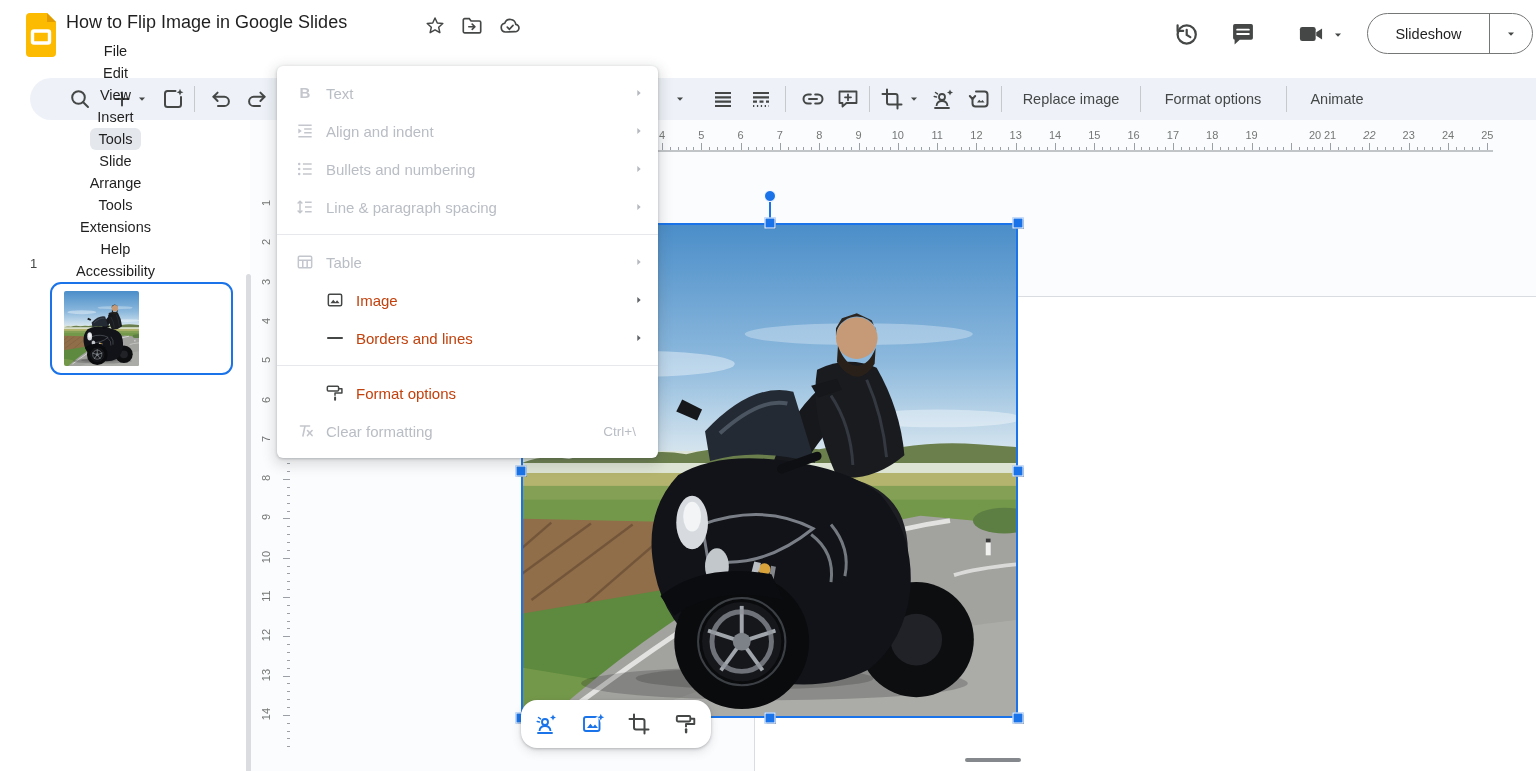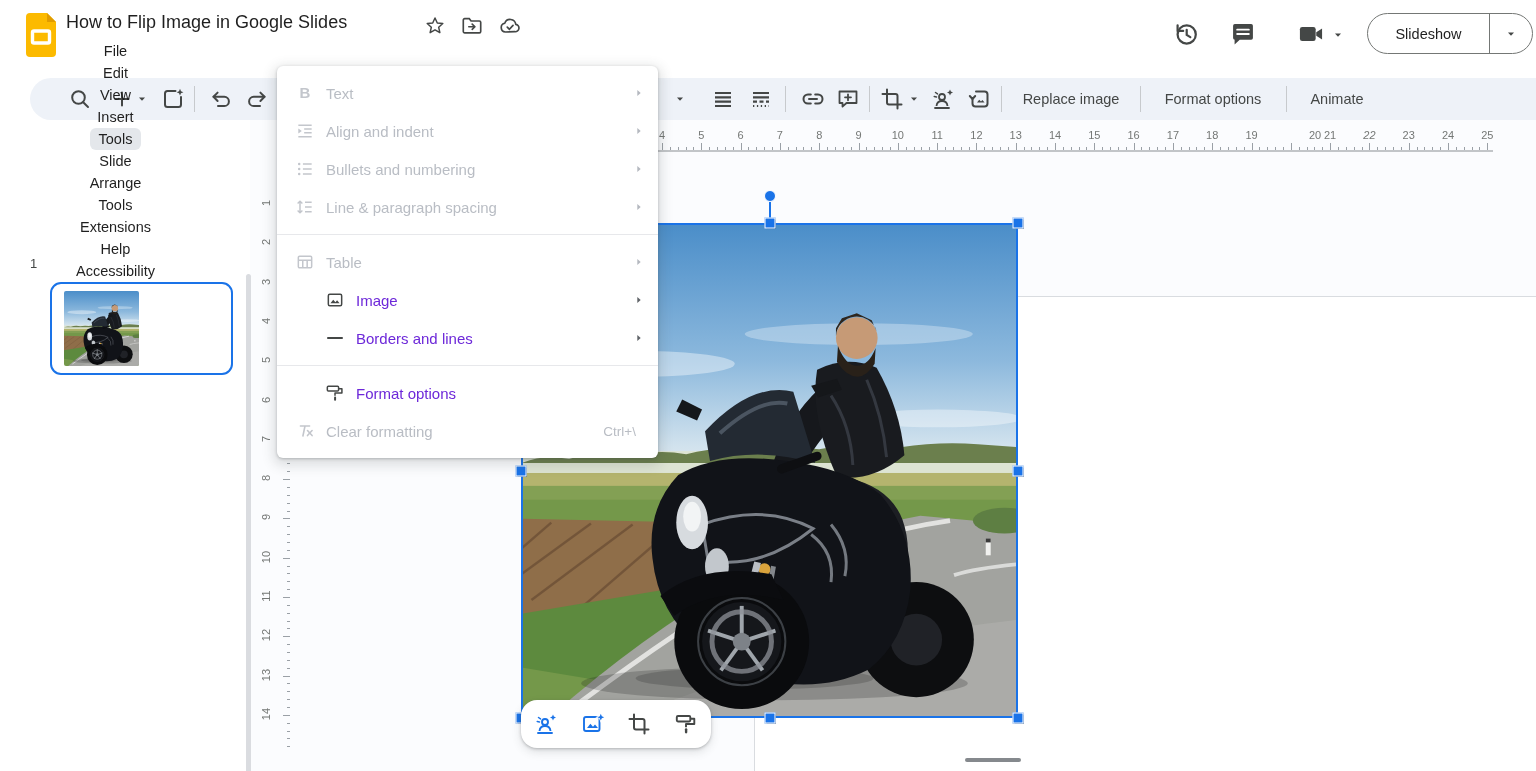--- a/index.html
+++ b/index.html
@@ -68,21 +68,21 @@
   .fti { width:24px; height:24px; }
   .fti.blue { color:#1a73e8; } .fti.gray { color:#444746; }
 
   #hscroll-stub { position:absolute; left:965px; top:758px; width:56px; height:4px; background:#85898d; border-radius:2px; }
 
   
   #format-menu { position:absolute; left:277px; top:66px; width:381px; background:#fff; border-radius:6px;
      box-shadow:0 1px 3px rgba(60,64,67,.3),0 4px 12px 4px rgba(60,64,67,.15); padding:8px 0; z-index:100; }
   .fm-row { height:38px; display:flex; align-items:center; padding-left:18px; font-size:15px; }
   .fm-ic { width:20px; height:20px; margin-right:11px; flex:none; display:flex; align-items:center; justify-content:center; }
-  .fm-row.on  { color:#6d28d9;padding-left:48px; } .fm-row.on  .fm-ic { color:#444746; }
+  .fm-row.on  { color:#c2410c;padding-left:48px; } .fm-row.on  .fm-ic { color:#444746; }
   .fm-row.off { color:#b9bdc4; } .fm-row.off .fm-ic { color:#c3c6cc; }
   .fm-arrow { margin-left:auto; margin-right:14px; width:10px; height:10px; }
   .fm-row.on .fm-arrow { color:#5f6368; } .fm-row.off .fm-arrow { color:#b4b8bf; }
   .fm-short { margin-left:auto; margin-right:22px; font-size:13.5px; color:#b9bdc4; }
   .fm-div { height:1px; background:#e7e8eb; margin:8px 0; }
   .boldB { font-weight:bold; font-size:15px; line-height:20px; }
 
   svg { display:block; }
 </style>
 </head>

